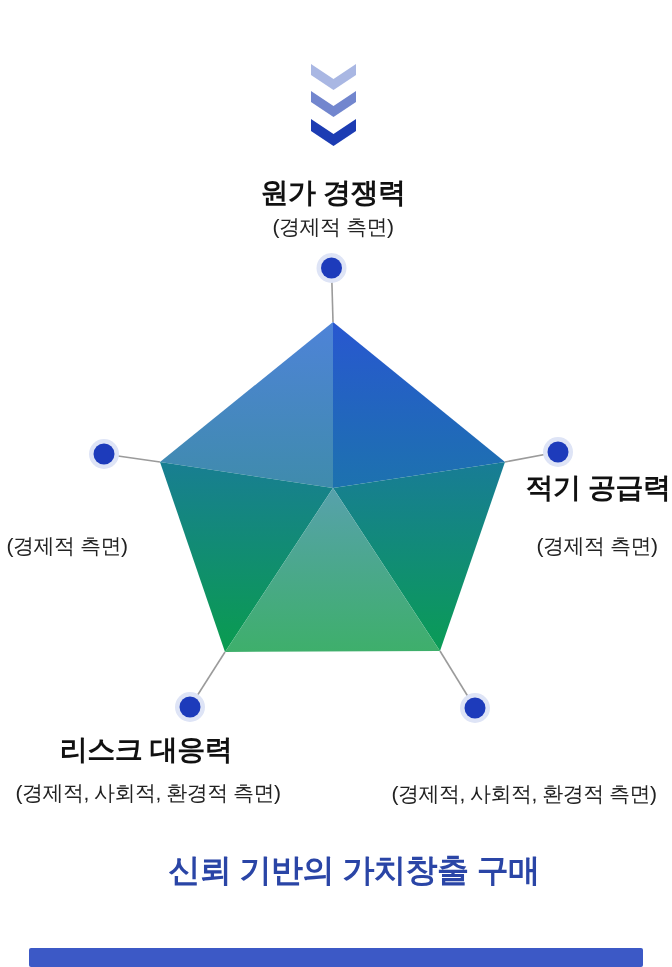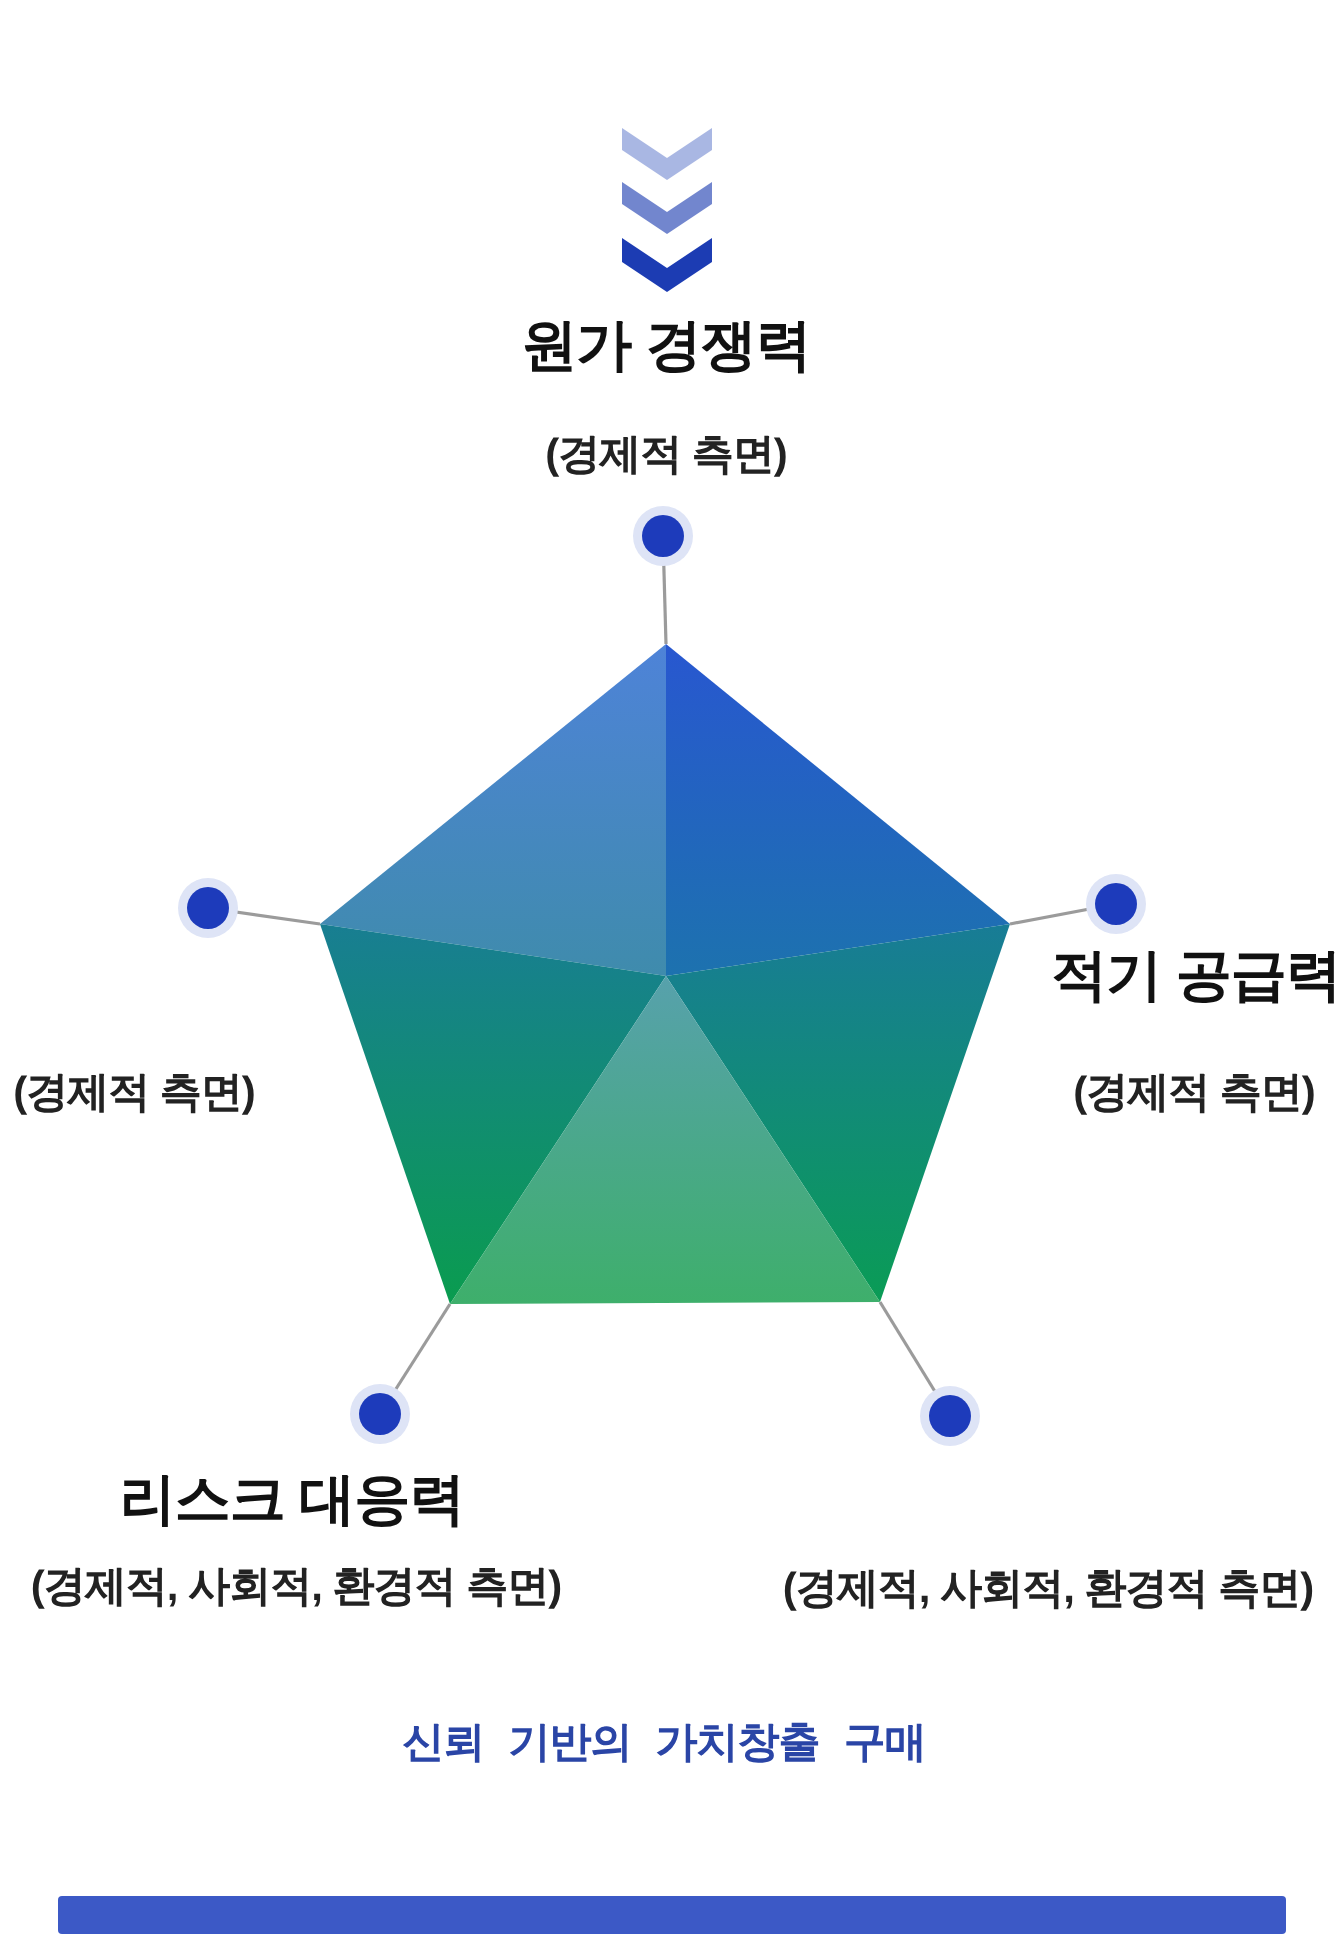--- a/index.html
+++ b/index.html
@@ -26,36 +26,35 @@
     font-weight: 700;
     color: #111111;
     letter-spacing: -0.5px;
     white-space: nowrap;
     text-align: center;
   }
   .node-sub {
     position: absolute;
     transform: translate(-50%, -50%);
     font-size: 21px;
-    font-weight: 700;
+    font-weight: 400;
     color: #222222;
     letter-spacing: -0.5px;
     white-space: nowrap;
     text-align: right;
   }
   .caption {
     position: absolute;
     transform: translate(-50%, -50%);
-    left: 332px;
+    left: 354px;
     top: 871px;
-    font-size: 21px;
+    font-size: 32px;
     font-weight: 700;
     letter-spacing: -0.5px;
     white-space: nowrap;
-    font-family: Liberation Mono, monospace;
   }
   .progress-bar {
     position: absolute;
     left: 29px;
     top: 948px;
     width: 614px;
     height: 19px;
     border-radius: 2px;
   }
 </style>
@@ -121,21 +120,21 @@
       <circle cx="558" cy="452" r="10.5" fill="#1D3BBB"></circle>
 
       <circle cx="190" cy="707" r="15" fill="#DEE4F6"></circle>
       <circle cx="190" cy="707" r="10.5" fill="#1D3BBB"></circle>
 
       <circle cx="475" cy="708" r="15" fill="#DEE4F6"></circle>
       <circle cx="475" cy="708" r="10.5" fill="#1D3BBB"></circle>
     </g>
   </svg>
 
-  <div class="node-title" style="left:333px; top:173px">원가 경쟁력</div>
+  <div class="node-title" style="left:333px; top:193px">원가 경쟁력</div>
   <div class="node-sub" style="left:333px; top:227px">(경제적 측면)</div>
 
   <div class="node-title" style="left:598px; top:488px">적기 공급력</div>
   <div class="node-sub" style="left:597px; top:546px">(경제적 측면)</div>
 
   <div class="node-sub" style="left:67px; top:546px">(경제적 측면)</div>
 
   <div class="node-title" style="left:146px; top:750px">리스크 대응력</div>
   <div class="node-sub" style="left:148px; top:793px">(경제적, 사회적, 환경적 측면)</div>
 

